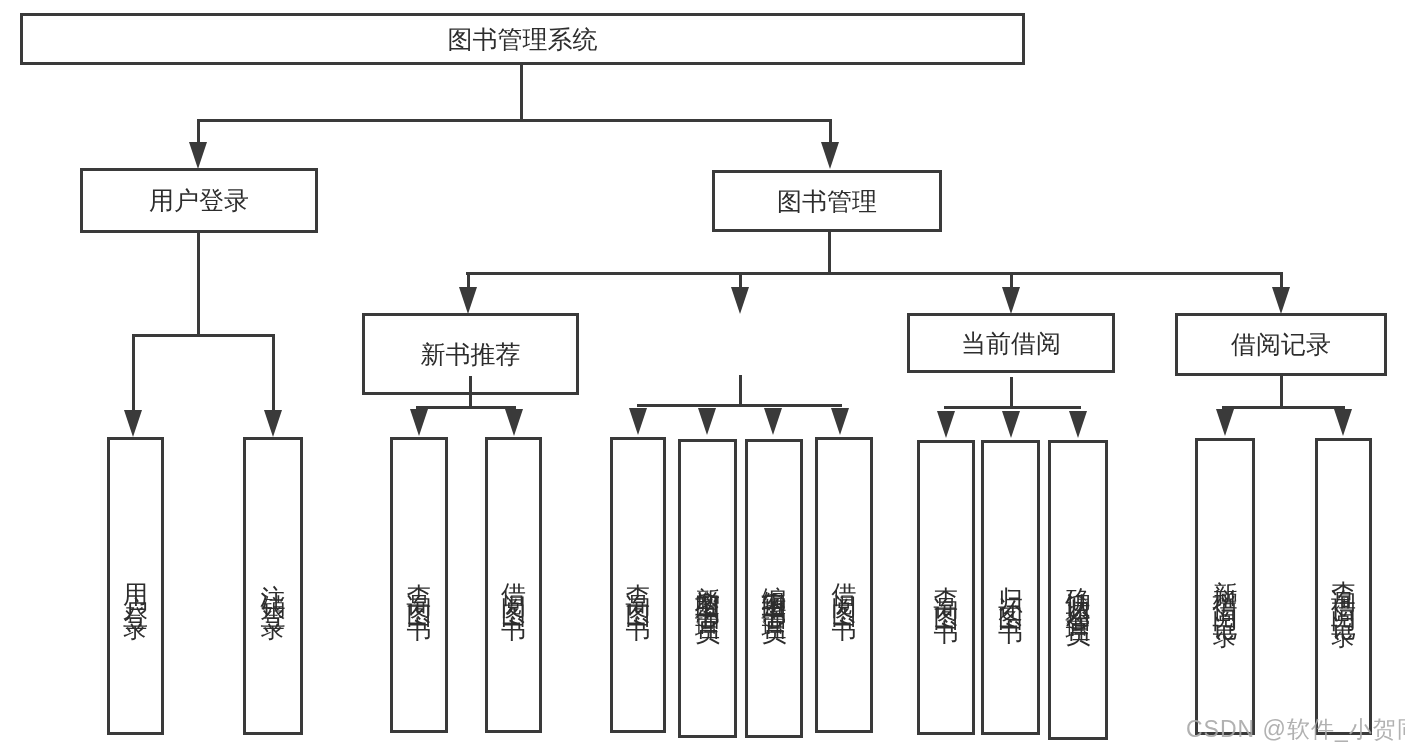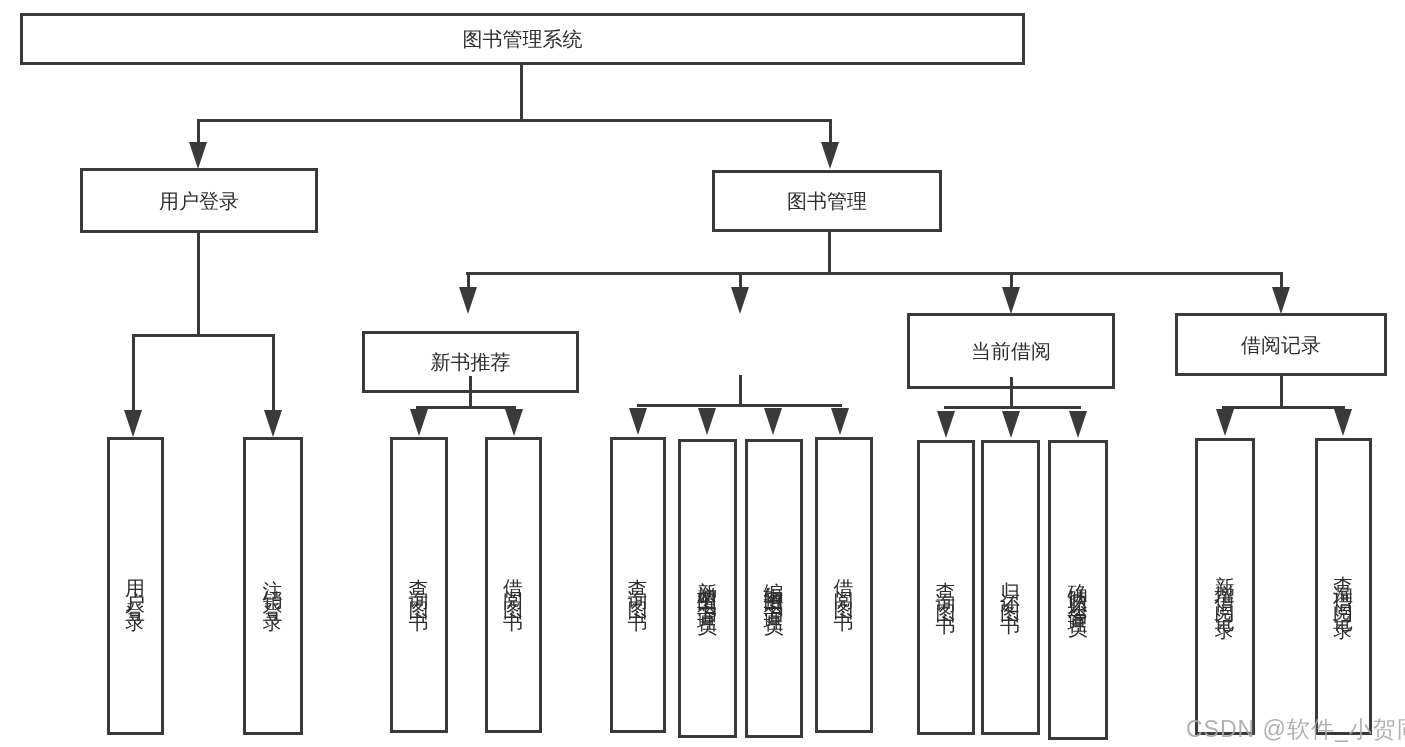--- a/index.html
+++ b/index.html
@@ -3,21 +3,21 @@
 <meta charset="utf-8">
 <style>
   html,body{margin:0;padding:0;background:#ffffff;}
   #stage{
     position:relative;width:1405px;height:747px;background:#ffffff;overflow:hidden;
     font-family:"Liberation Sans","DejaVu Sans",sans-serif;color:#2d2d2d;
   }
   .box{
     position:absolute;box-sizing:border-box;border:3px solid #3a3a3a;background:#ffffff;
     display:flex;align-items:center;justify-content:center;
-    font-size:20px;line-height:1;color:#2d2d2d;
+    font-size:25px;line-height:1;color:#2d2d2d;
   }
   .vtext{
     writing-mode:vertical-rl;text-orientation:mixed;white-space:nowrap;
   }
   .ls11{letter-spacing:11px;}
   .ls9{letter-spacing:9px;}
   .ls5{letter-spacing:5px;}
   .vl{position:absolute;width:3px;background:#3a3a3a;}
   .hl{position:absolute;height:3px;background:#3a3a3a;}
   .arrow{
@@ -59,22 +59,22 @@
   <div class="hl" style="left:466px;top:272px;width:816px"></div>
   <div class="vl" style="left:467px;top:272px;height:18px"></div>
   <div class="arrow" style="left:459px;top:287px"></div>
   <div class="vl" style="left:739px;top:272px;height:18px"></div>
   <div class="arrow" style="left:731px;top:287px"></div>
   <div class="vl" style="left:1010px;top:272px;height:18px"></div>
   <div class="arrow" style="left:1002px;top:287px"></div>
   <div class="vl" style="left:1280px;top:272px;height:18px"></div>
   <div class="arrow" style="left:1272px;top:287px"></div>
 
-  <div class="box" style="left:362px;top:331px;width:217px;height:62px">新书推荐</div>
-  <div class="box" style="left:907px;top:313px;width:208px;height:76px">当前借阅</div>
+  <div class="box" style="left:362px;top:313px;width:217px;height:82px">新书推荐</div>
+  <div class="box" style="left:907px;top:313px;width:208px;height:60px">当前借阅</div>
   <div class="box" style="left:1175px;top:313px;width:212px;height:63px">借阅记录</div>
 
   <div class="vl" style="left:469px;top:376px;height:32px"></div>
   <div class="hl" style="left:416px;top:406px;width:100px"></div>
   <div class="arrow" style="left:410px;top:409px"></div>
   <div class="arrow" style="left:505px;top:409px"></div>
 
   <div class="vl" style="left:739px;top:375px;height:32px"></div>
   <div class="hl" style="left:637px;top:404px;width:205px"></div>
   <div class="arrow" style="left:629px;top:408px"></div>

